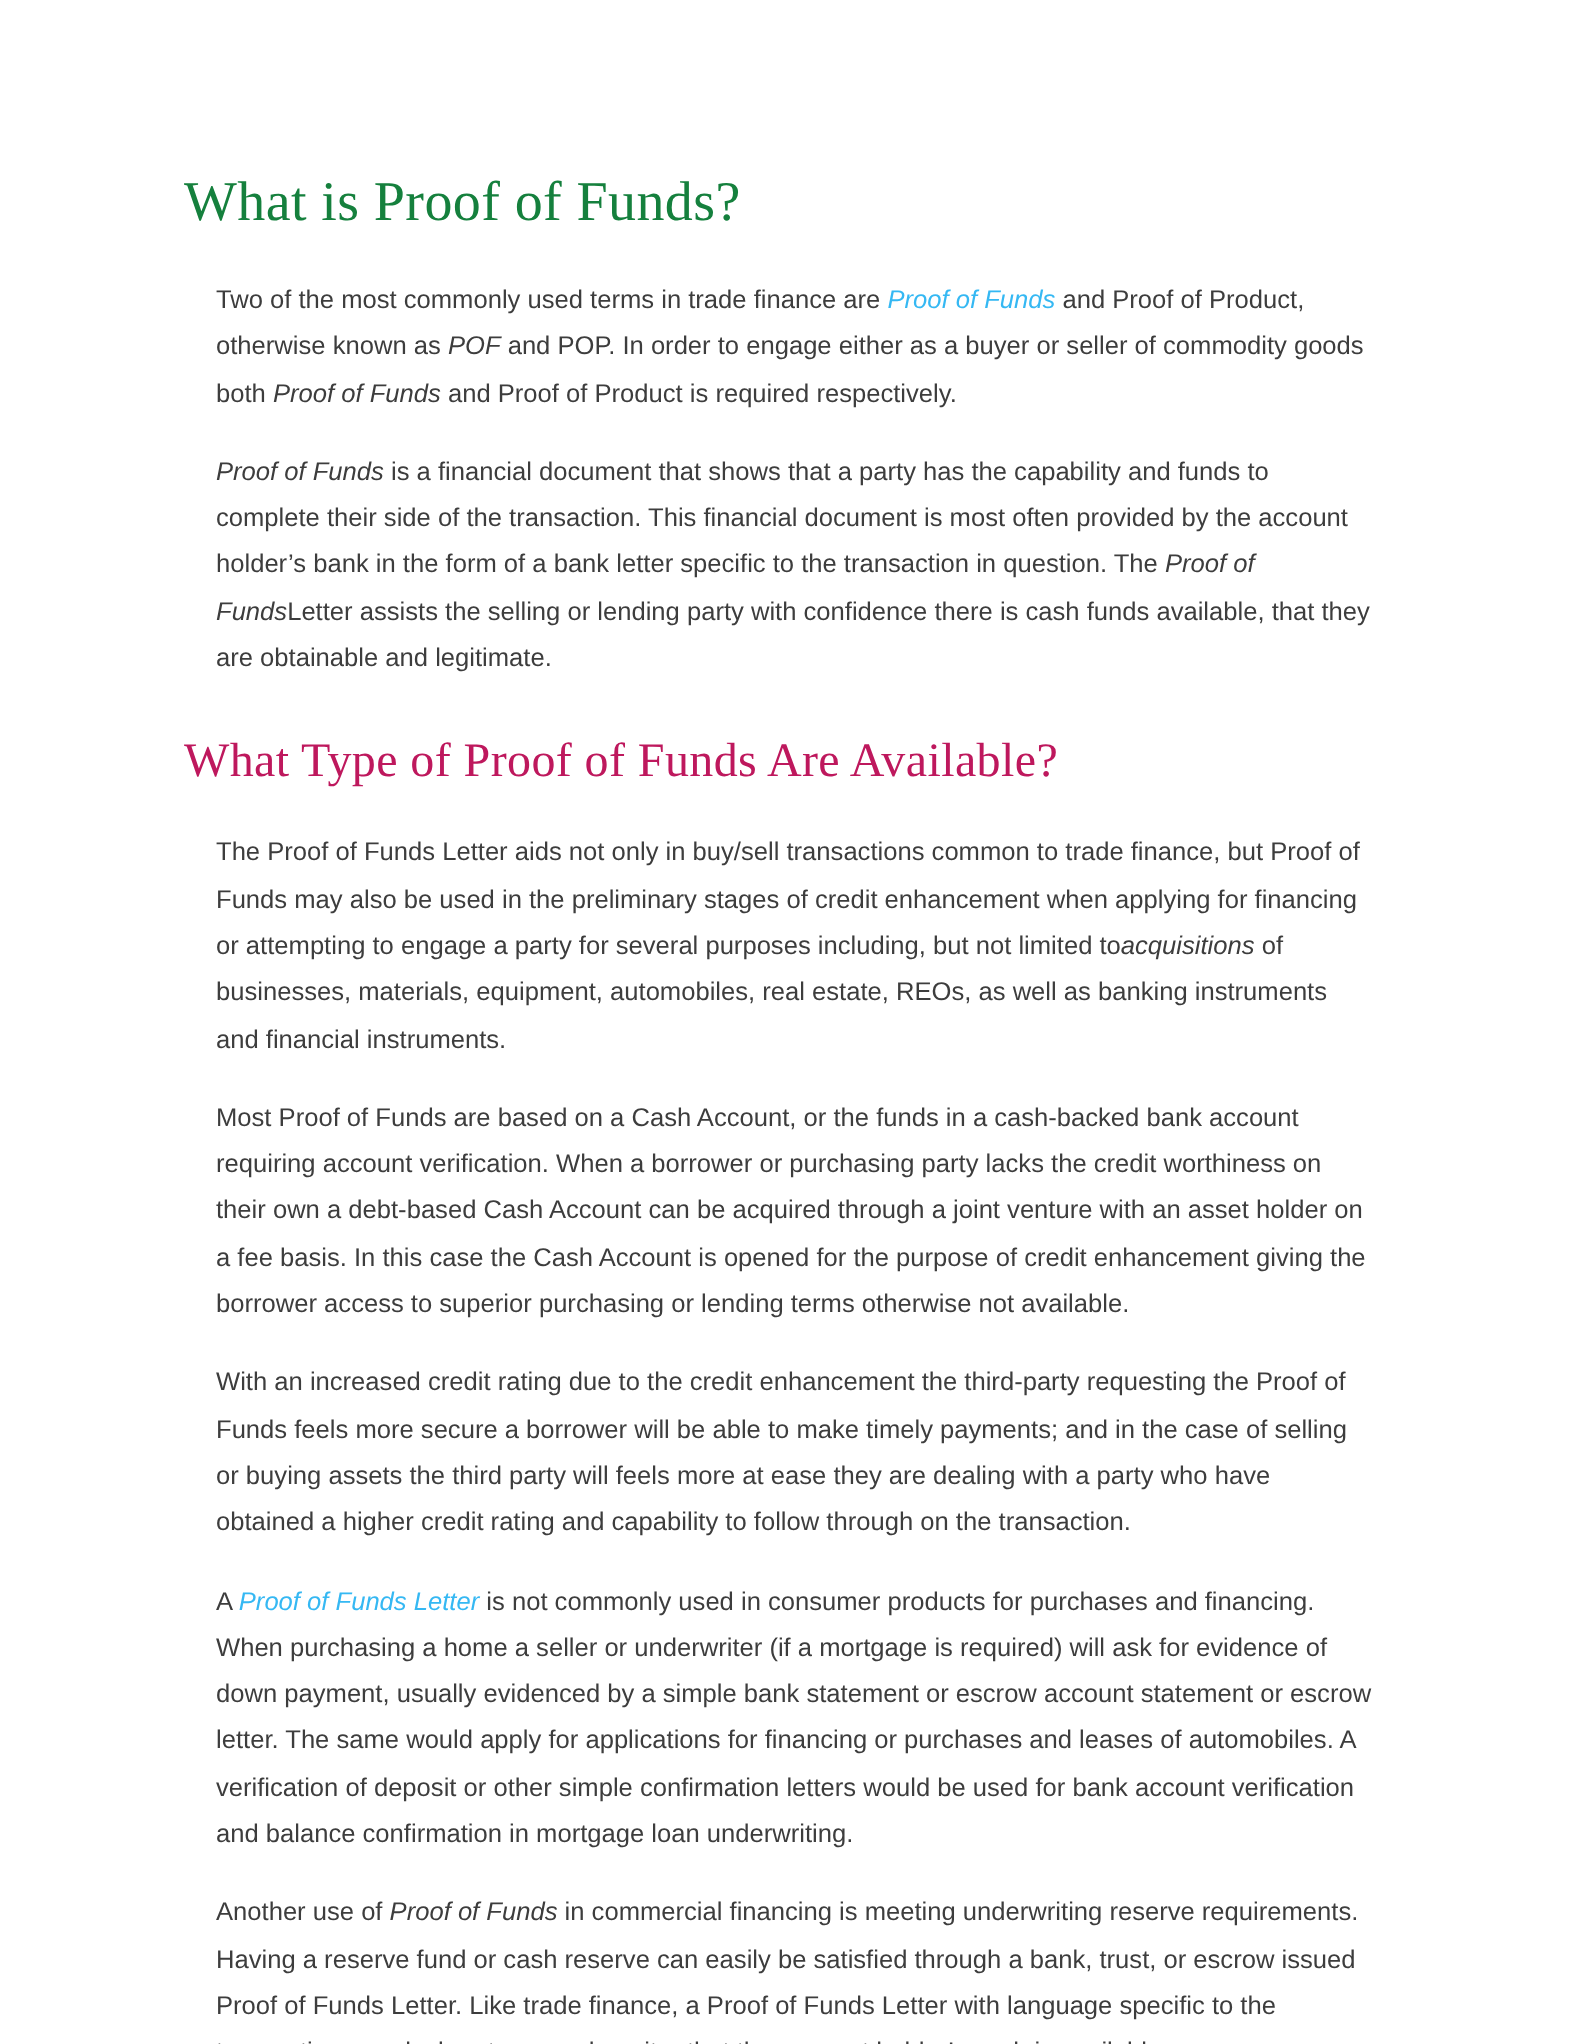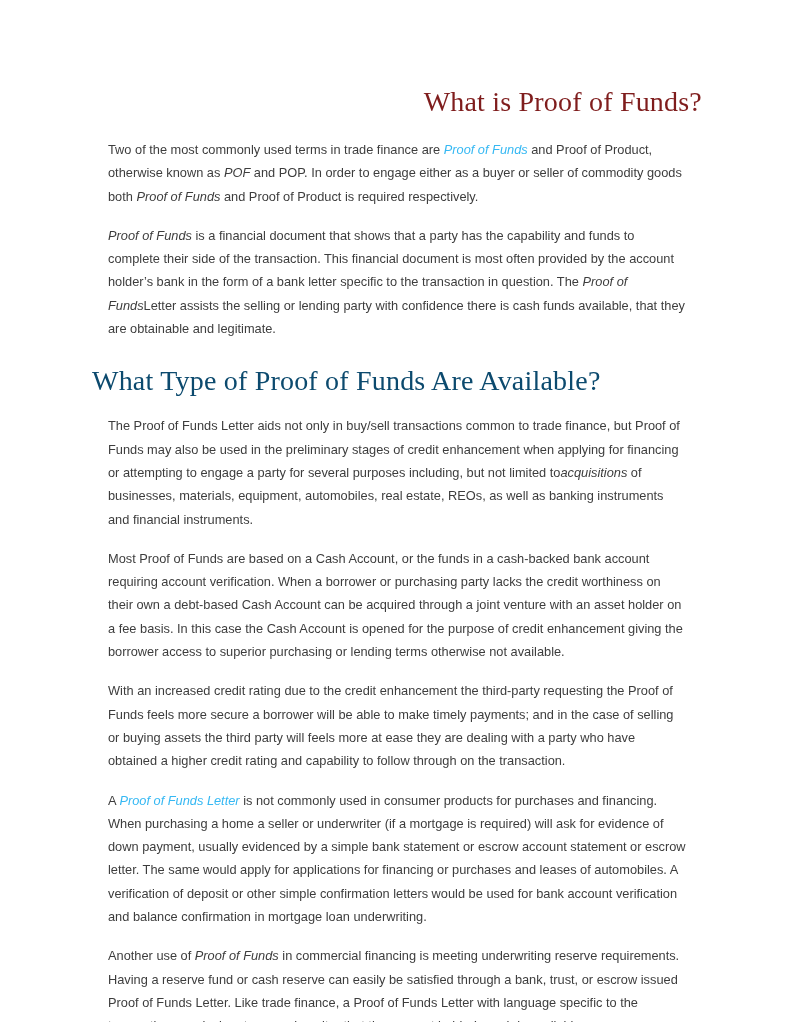--- a/index.html
+++ b/index.html
@@ -16,31 +16,30 @@
   .page {
     box-sizing: border-box;
     width: 790px;
     padding: 86px 88px 0 92px;
   }
   h1.doc-h1 {
     font-family: "Liberation Serif", serif;
     font-weight: 400;
     font-size: 28px;
     line-height: 32px;
-    color: #7f1d1d;
+    color: #15803d;
     margin: 0 0 20px 0;
     letter-spacing: 0.2px;
-    text-align: right;
   }
   h2.doc-h2 {
     font-family: "Liberation Serif", serif;
     font-weight: 400;
-    font-size: 28px;
+    font-size: 24px;
     line-height: 30px;
-    color: #0c4a6e;
+    color: #be185d;
     margin: 26px 0 18px 0;
     letter-spacing: 0.2px;
   }
   p.doc-p {
     margin: 16px;
     font-size: 12.8px;
     line-height: 23.3px;
     color: #3d3d3d;
     max-width: 612px;
     text-align: left;

